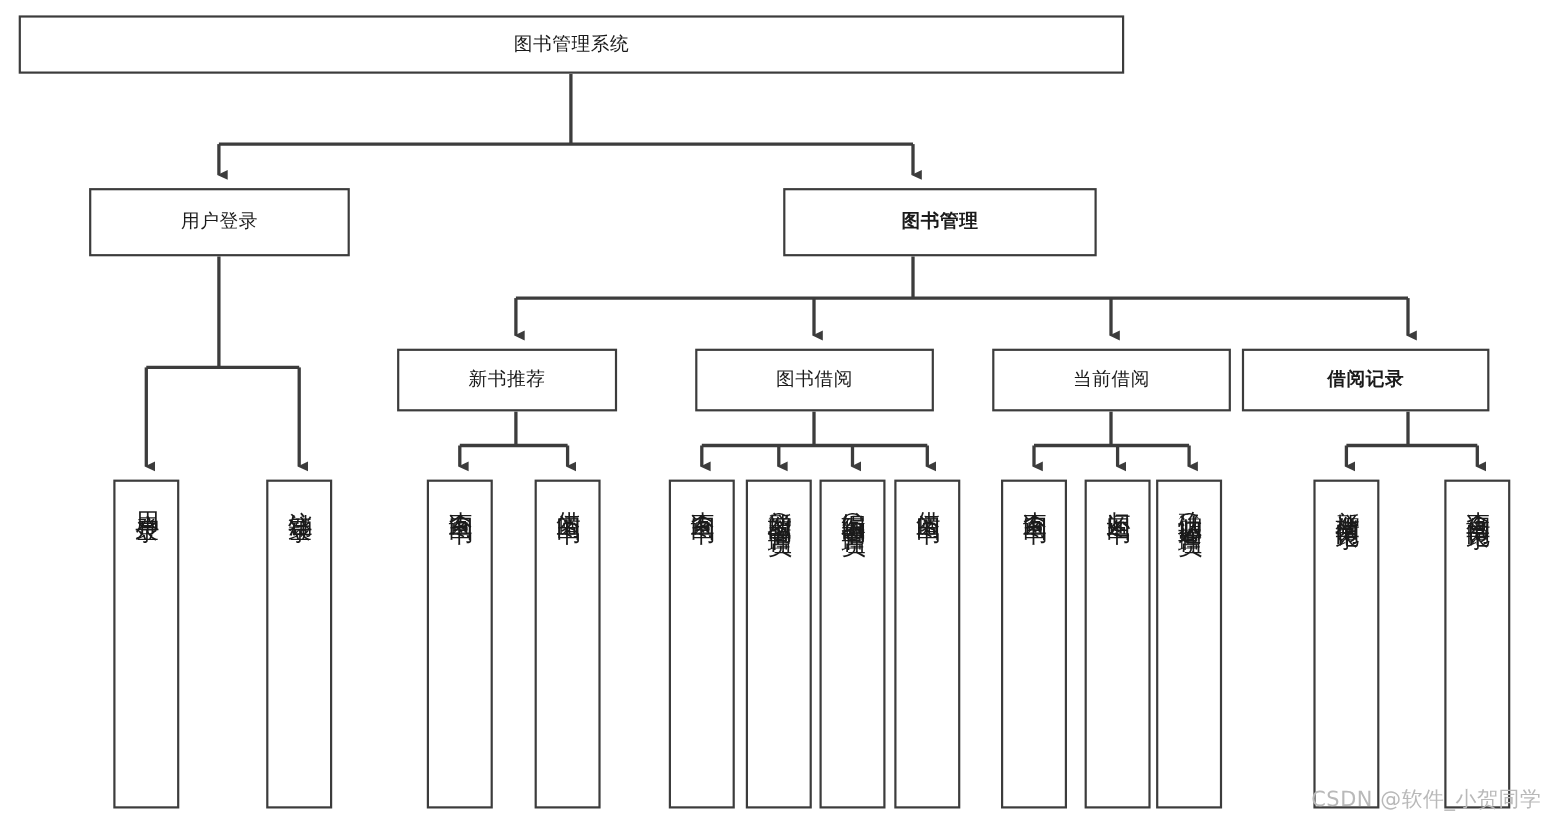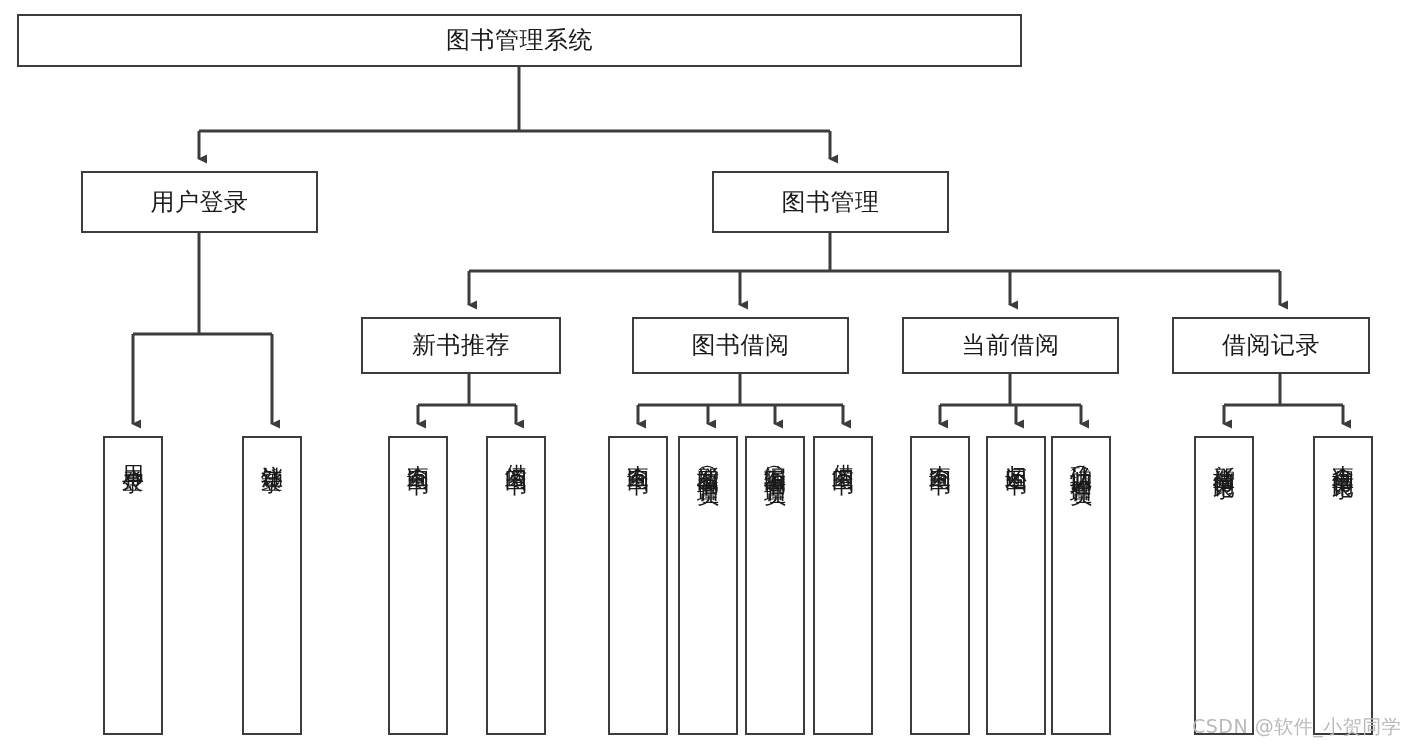--- a/index.html
+++ b/index.html
@@ -37,21 +37,21 @@
     z-index: 2;
   }
   .node-label {
     display: block;
     text-align: center;
     line-height: 1.12;
     letter-spacing: 0.5px;
   }
   .node.horizontal .node-label {
     writing-mode: horizontal-tb;
-    font-size: 24px;
+    font-size: 17px;
   }
   .node.vertical {
     align-items: flex-start;
     padding-top: 9px;
   }
   .node.vertical .node-label {
     writing-mode: vertical-rl;
     text-orientation: upright;
     font-size: 22px;
     letter-spacing: 3px;
@@ -122,34 +122,34 @@
     </g>
   </svg>
 
   <div class="node horizontal" style="left:17px; top:14px; width:1005px; height:53px;">
     <span class="node-label">图书管理系统</span>
   </div>
 
   <div class="node horizontal" style="left:81px; top:171px; width:237px; height:62px;">
     <span class="node-label">用户登录</span>
   </div>
-  <div class="node horizontal" style="left:712px; top:171px; width:237px; height:62px;">
+  <div class="node horizontal" style="left:712px; top:171px; width:285px; height:62px;font-weight:bold;">
     <span class="node-label">图书管理</span>
   </div>
 
   <div class="node horizontal" style="left:361px; top:317px; width:200px; height:57px;">
     <span class="node-label">新书推荐</span>
   </div>
   <div class="node horizontal" style="left:632px; top:317px; width:217px; height:57px;">
     <span class="node-label">图书借阅</span>
   </div>
   <div class="node horizontal" style="left:902px; top:317px; width:217px; height:57px;">
     <span class="node-label">当前借阅</span>
   </div>
-  <div class="node horizontal" style="left:1172px; top:317px; width:198px; height:57px;">
+  <div class="node horizontal" style="left:1129px; top:317px; width:225px; height:57px;font-weight:bold;">
     <span class="node-label">借阅记录</span>
   </div>
 
   <div class="node vertical" style="left:103px; top:436px; width:60px; height:299px;">
     <span class="node-label">用户登录</span>
   </div>
   <div class="node vertical" style="left:242px; top:436px; width:60px; height:299px;">
     <span class="node-label">注销登录</span>
   </div>
 

